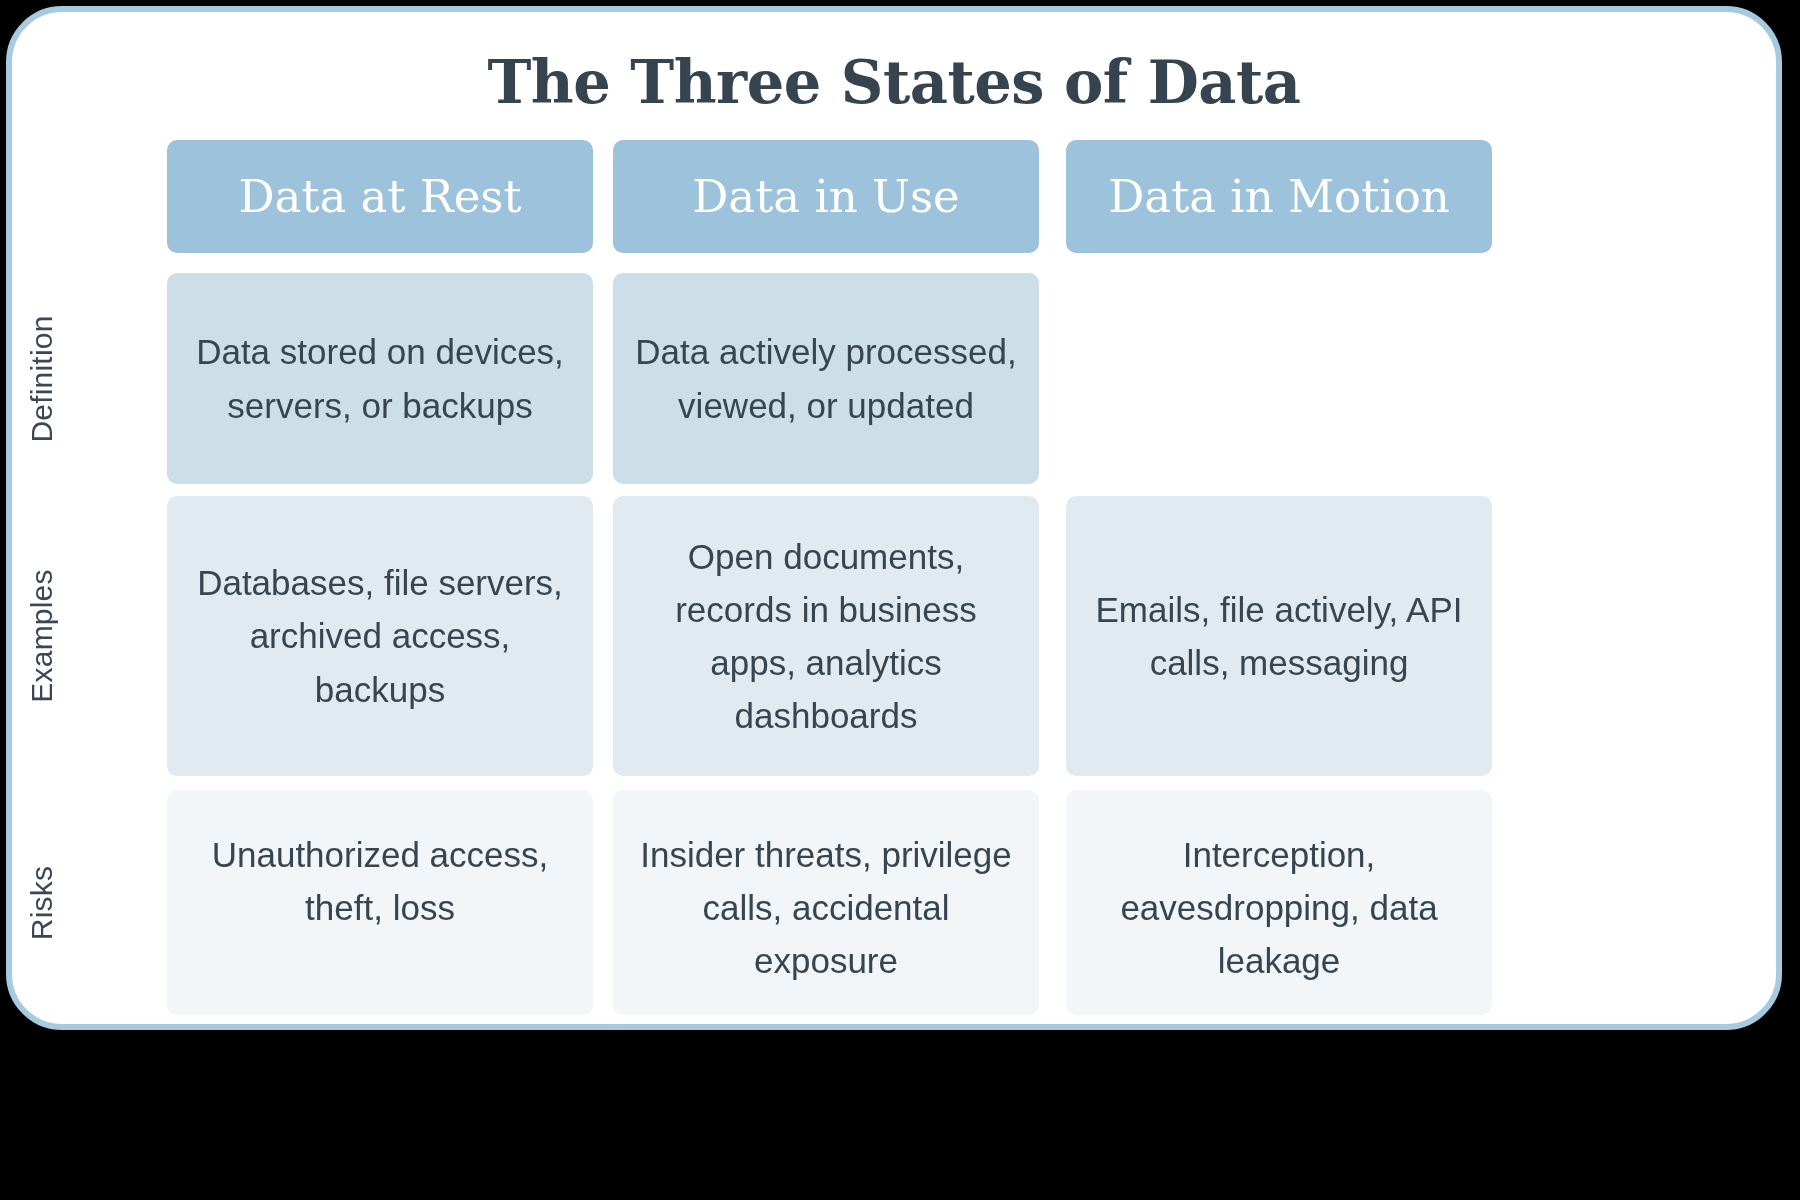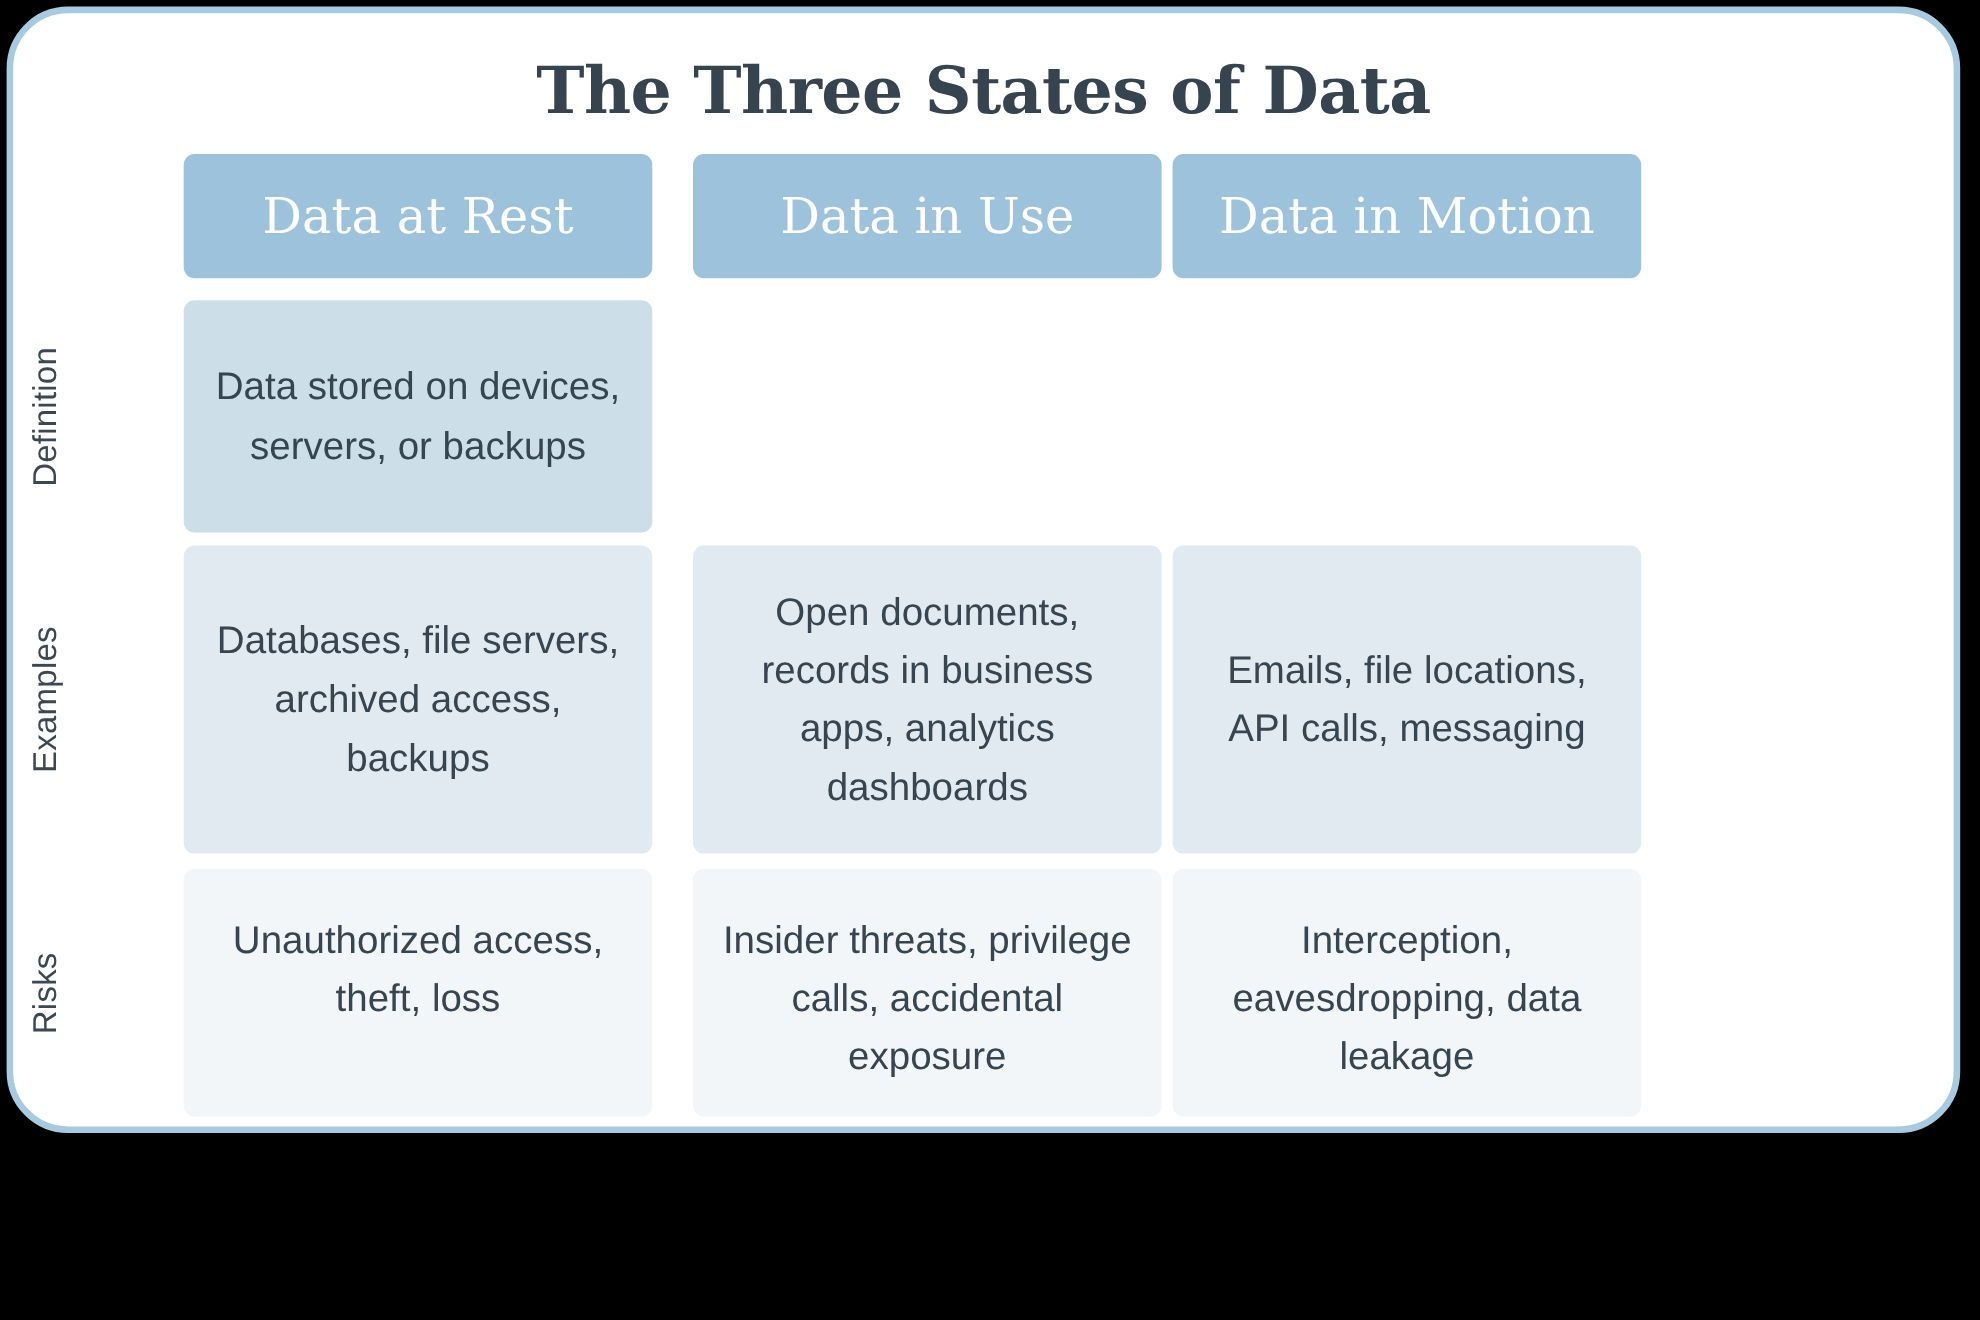--- a/index.html
+++ b/index.html
@@ -50,21 +50,21 @@
     height: 875px;
   }
 
   .col {
     position: absolute;
     top: 0;
     width: 426px;
     height: 100%;
   }
   .col-0 { left: 0px; }
-  .col-1 { left: 463px; text-decoration: underline; }
+  .col-1 { left: 446px; text-decoration: underline; }
   .col-2 { left: 899px; }
 
   .cell {
     position: absolute;
     left: 0;
     width: 100%;
     box-sizing: border-box;
     border-radius: 10px;
     display: flex;
     align-items: center;
@@ -152,24 +152,25 @@
 
     <div class="col col-0">
       <div class="cell cell-header">Data at Rest</div>
       <div class="cell cell-body cell-definition">Data stored on devices, servers, or backups</div>
       <div class="cell cell-body cell-examples">Databases, file servers, archived access, backups</div>
       <div class="cell cell-body cell-risks">Unauthorized access, theft, loss</div>
     </div>
 
     <div class="col col-1">
       <div class="cell cell-header">Data in Use</div>
+      <div class="cell cell-body cell-definition">Data actively processed, viewed, or updated</div>
       <div class="cell cell-body cell-examples">Open documents, records in business apps, analytics dashboards</div>
       <div class="cell cell-body cell-risks">Insider threats, privilege calls, accidental exposure</div>
     </div>
 
     <div class="col col-2">
       <div class="cell cell-header">Data in Motion</div>
-      <div class="cell cell-body cell-examples">Emails, file locations, API calls, messaging</div>
+      <div class="cell cell-body cell-examples">Emails, file actively, API calls, messaging</div>
       <div class="cell cell-body cell-risks">Interception, eavesdropping, data leakage</div>
     </div>
 
   </div>
 </div>
 
 </body></html>

